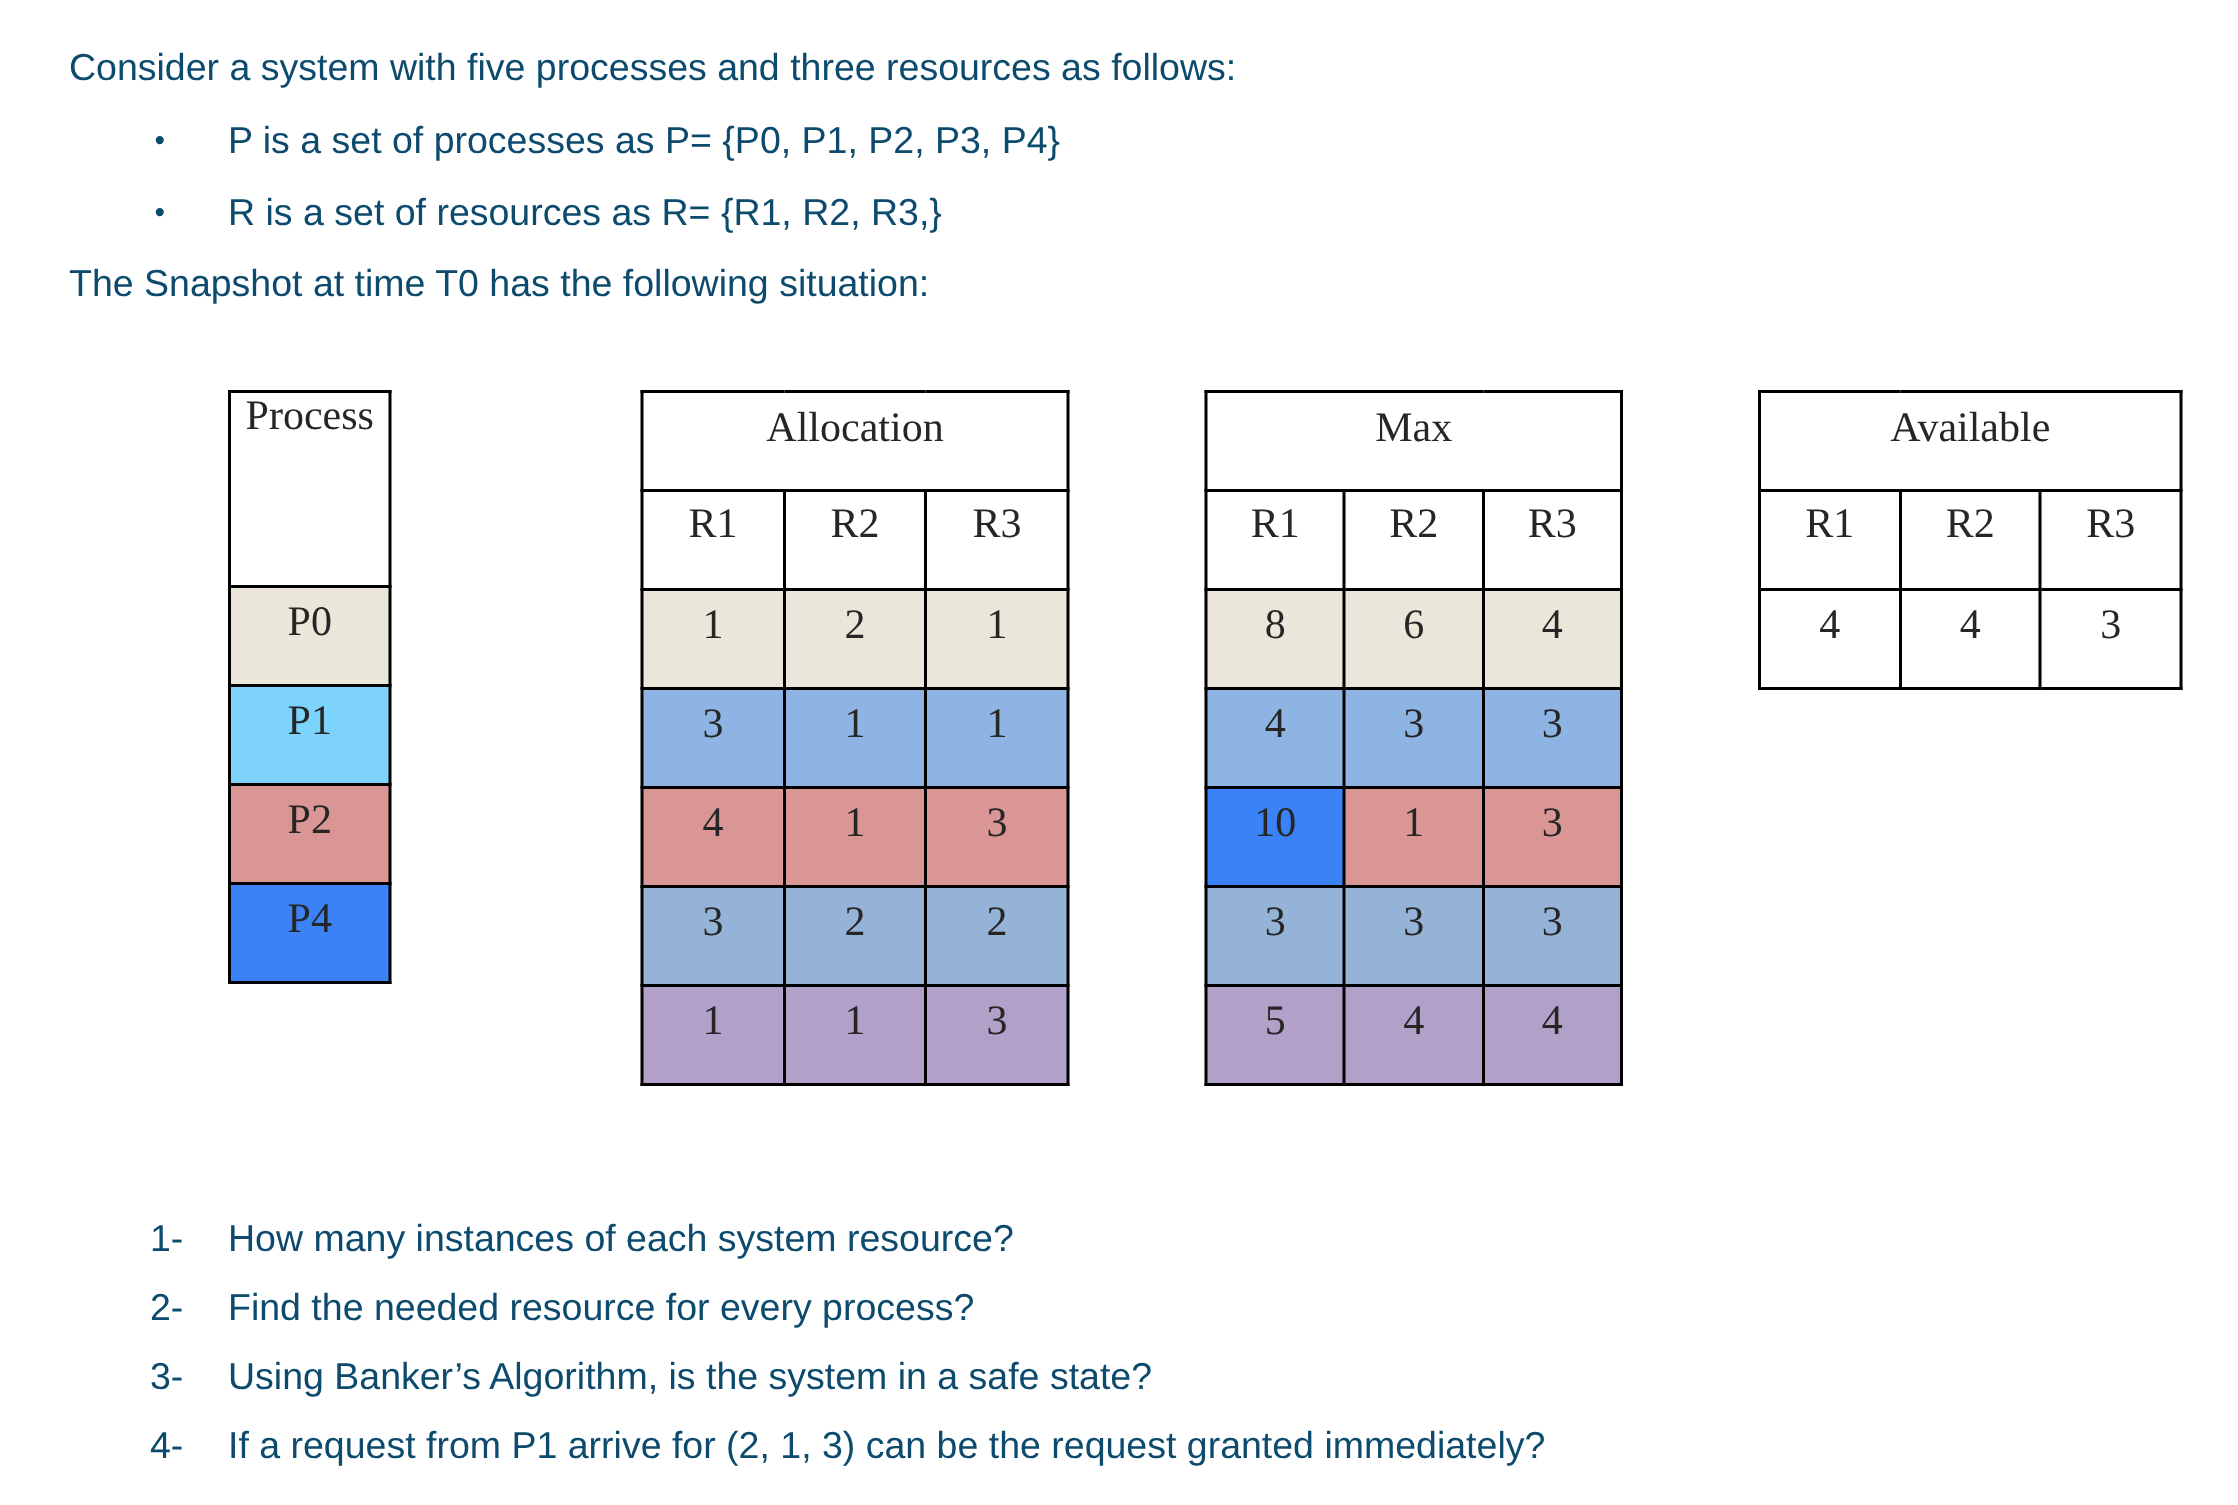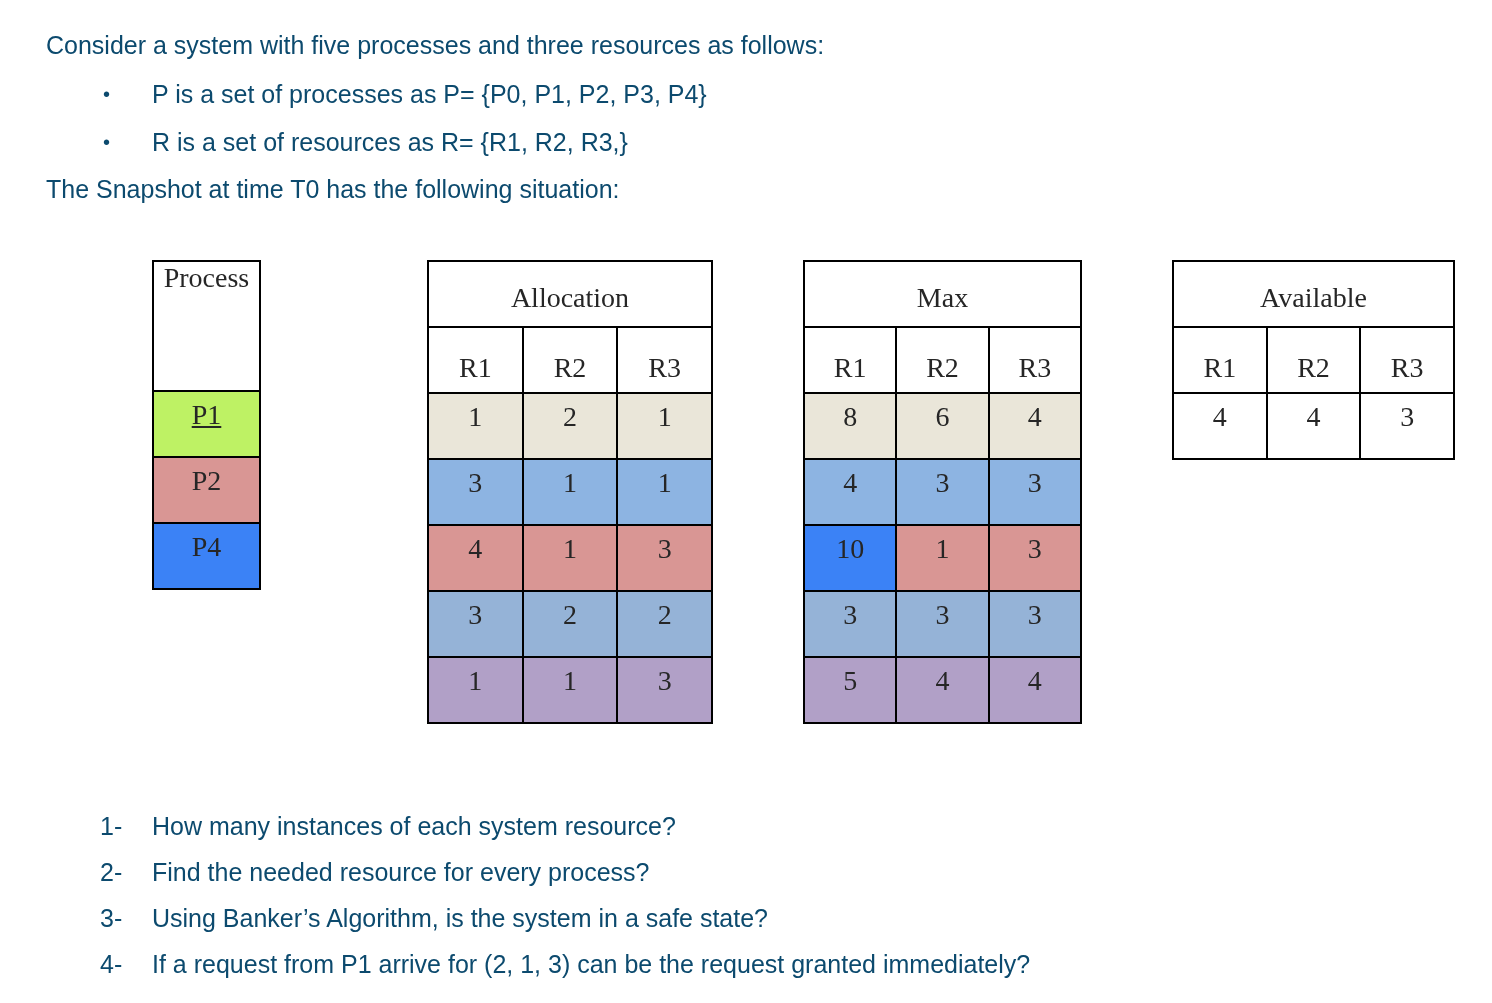--- a/index.html
+++ b/index.html
@@ -37,22 +37,22 @@
   .tbl th, .tbl td {
     border: 2px solid #000000;
     font-weight: normal;
     vertical-align: top;
     padding: 0;
     background: #ffffff;
   }
   tr.h-title  { height: 66px; }
   tr.h-cols   { height: 66px; }
   tr.h-data   { height: 66px; }
-  .tbl .title-cell { padding-top: 20px; border-radius: 12px; }
-  .tbl .col-cell   { padding-top: 24px; }
+  .tbl .title-cell { padding-top: 8px; border-radius: 12px; }
+  .tbl .col-cell   { padding-top: 6px; }
   .tbl .data-cell  { padding-top: 7px; }
   .proc-head {
     height: 130px;
     vertical-align: middle;
     padding-bottom: 22px;
   }
   
   .q-row { position: absolute; left: 0; width: 100%; height: 30px; }
   .q-num  { position: absolute; left: 100px; }
   .q-text { position: absolute; left: 152px; }
@@ -77,21 +77,24 @@
   </div>
 
   <div class="abs body-text" style="left:46px; top:175px;">The Snapshot at time T0 has the following situation:</div>
 
   <table class="tbl" style="left:152px; top:260px; width:109px;">
     <tbody>
         <tr>
       <th class="proc-head">Process</th>
     </tr>
     <tr class="h-data">
-          <td class="data-cell" style="background-color: #bef264; text-decoration: underline;">P1</td>
+          <td class="data-cell" style="background-color: rgb(234, 230, 217);">P0</td>
+        </tr>
+    <tr class="h-data">
+          <td class="data-cell" style="background-color: #7dd3fc;">P1</td>
         </tr>
     <tr class="h-data">
           <td class="data-cell" style="background-color: rgb(217, 150, 148);">P2</td>
         </tr>
     <tr class="h-data">
           <td class="data-cell" style="background-color: #3b82f6;">P4</td>
         </tr>
   </tbody>
     </table>
 

